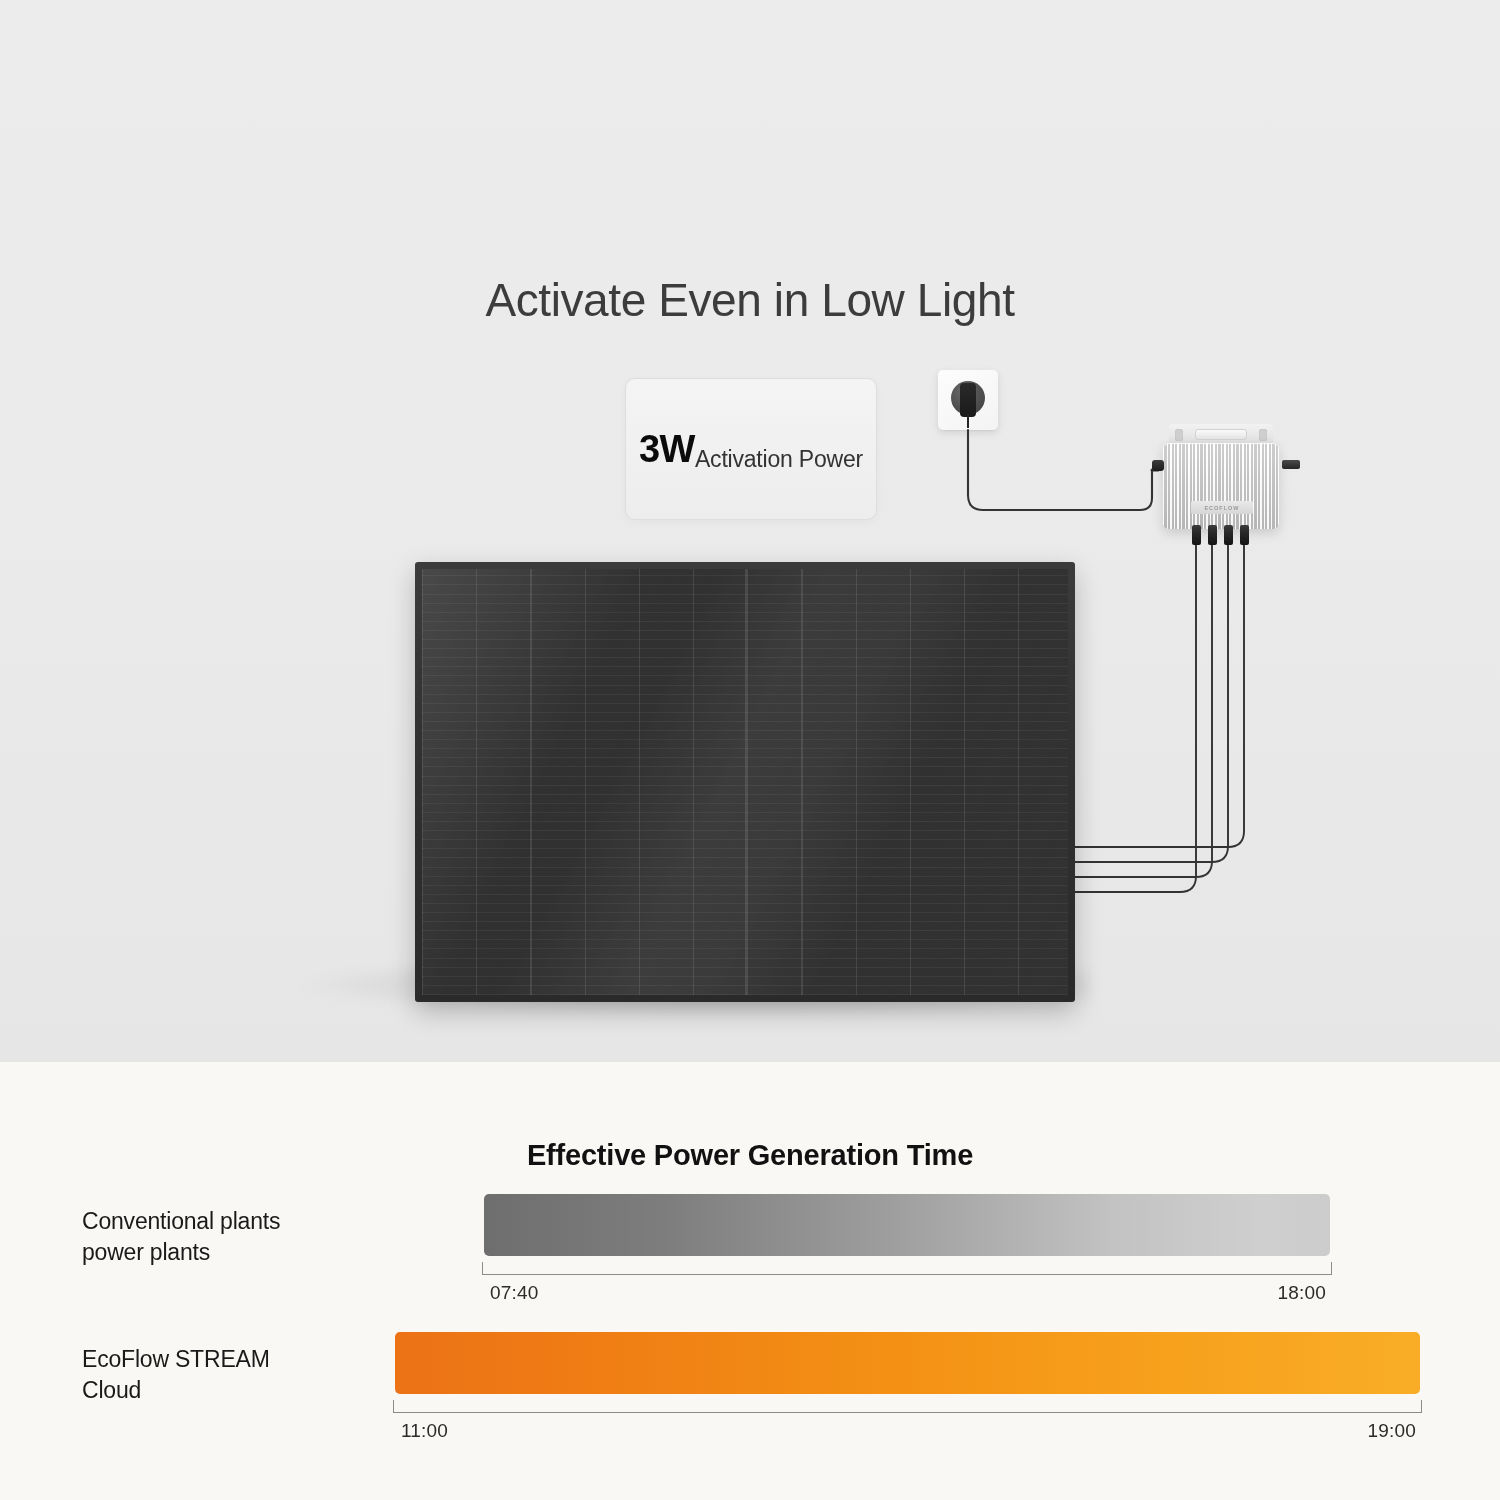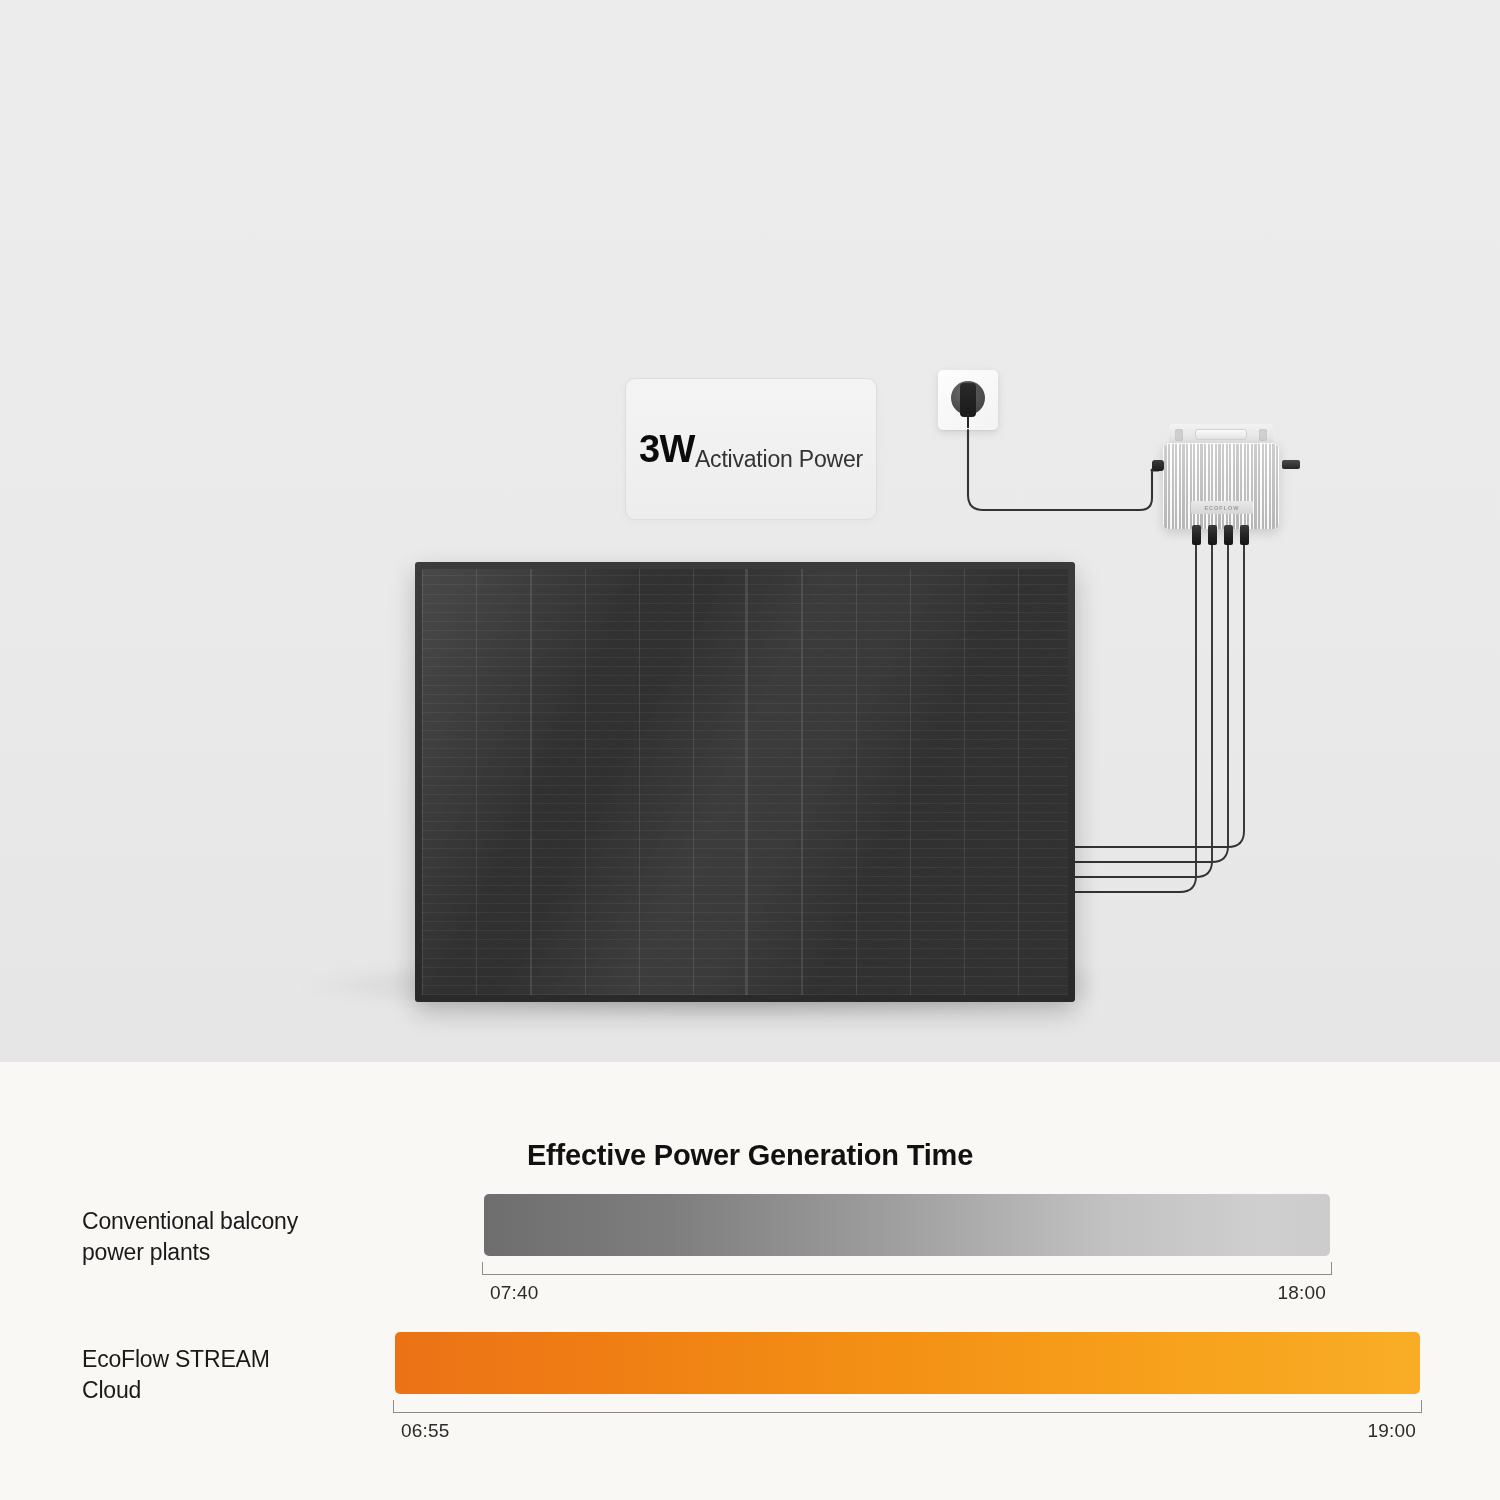--- a/index.html
+++ b/index.html
@@ -175,20 +175,21 @@
   .tick.l{left:0;}
   .tick.r{right:0;}
 </style>
 </head>
 <body>
 
 <div class="page">
 
   <section class="hero">
 
+    <h2 class="hero-sub">Activate Even in Low Light</h2>
 
     <div class="spec-card">
       <div class="spec-value">3W</div>
       <div class="spec-label">Activation Power</div>
     </div>
 
     <div class="socket-wrap">
       <div class="socket-plate"></div>
       <div class="socket-hole"></div>
       <div class="plug-body"></div>
@@ -232,21 +233,21 @@
     </div>
 
   </section>
 
   <section class="chart-sec">
 
     <h3 class="chart-title">Effective Power Generation Time</h3>
 
     <div class="row" style="top:132px">
       <div class="row-label" style="top:12px">
-        <span>Conventional balcony</span><br>
+        <span>Conventional plants</span><br>
         <span>power plants</span>
       </div>
       <div class="bar bar-gray" style="left:484px;top:0;width:846px"></div>
       <div class="axis" style="left:482px;top:68px;width:850px">
         <div class="axis-cap l"></div>
         <div class="axis-line"></div>
         <div class="axis-cap r"></div>
       </div>
       <div style="position:absolute;left:490px;top:88px;width:836px;height:24px">
         <span class="tick l">07:40</span>
@@ -259,19 +260,19 @@
         <span>EcoFlow STREAM</span><br>
         <span>Cloud</span>
       </div>
       <div class="bar bar-orange" style="left:395px;top:0;width:1025px"></div>
       <div class="axis" style="left:393px;top:68px;width:1029px">
         <div class="axis-cap l"></div>
         <div class="axis-line"></div>
         <div class="axis-cap r"></div>
       </div>
       <div style="position:absolute;left:401px;top:88px;width:1015px;height:24px">
-        <span class="tick l">06:55</span>
+        <span class="tick l">11:00</span>
         <span class="tick r">19:00</span>
       </div>
     </div>
 
   </section>
 </div>
 
 </body></html>

